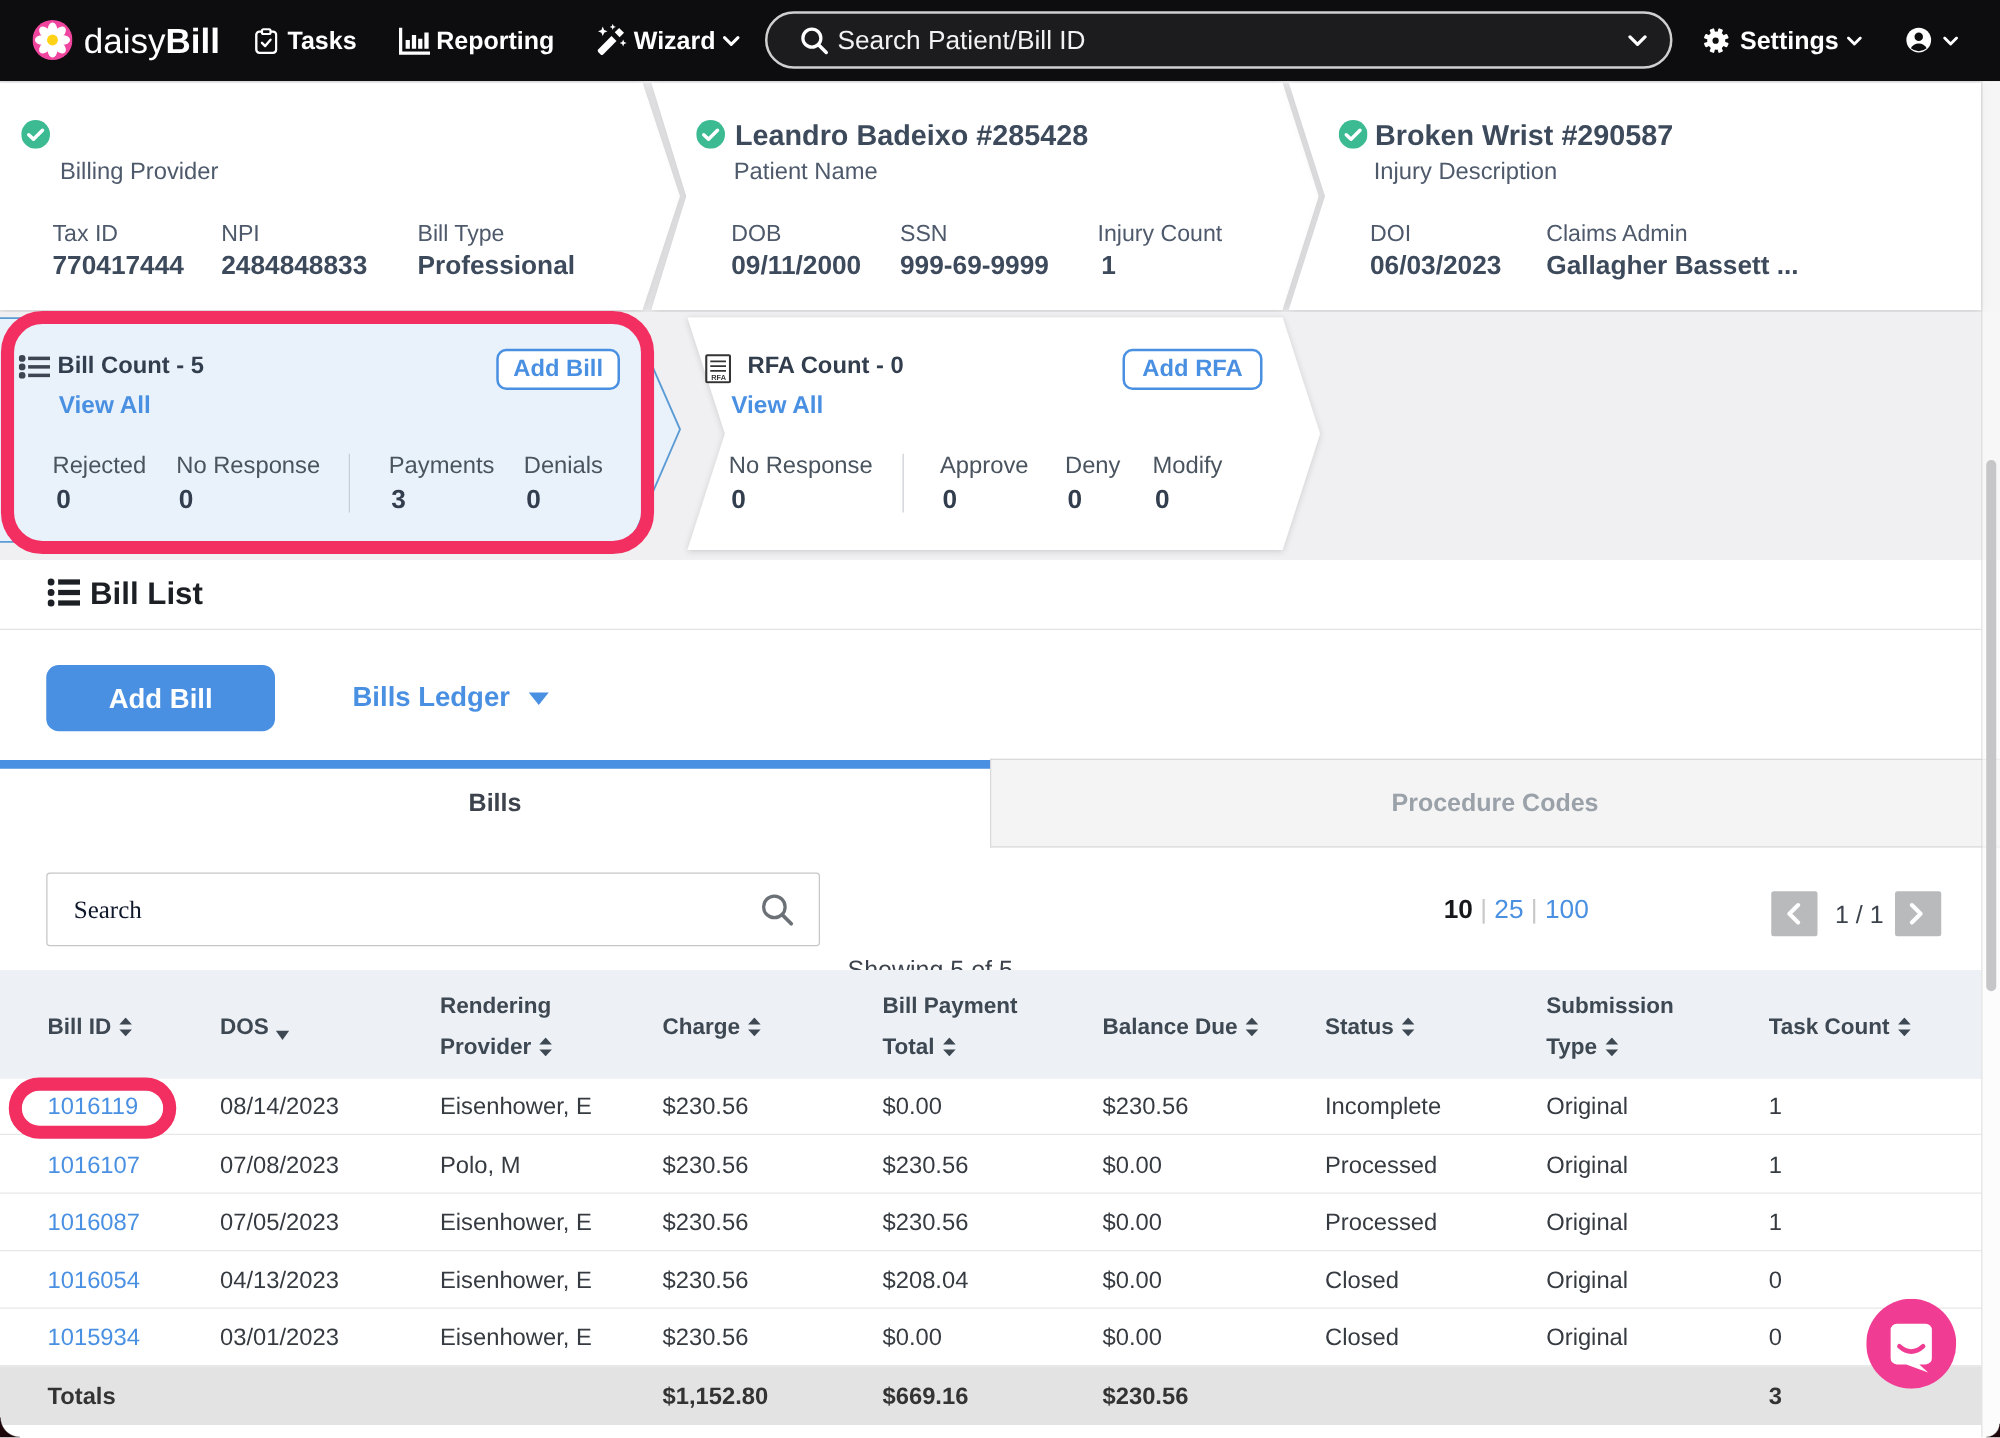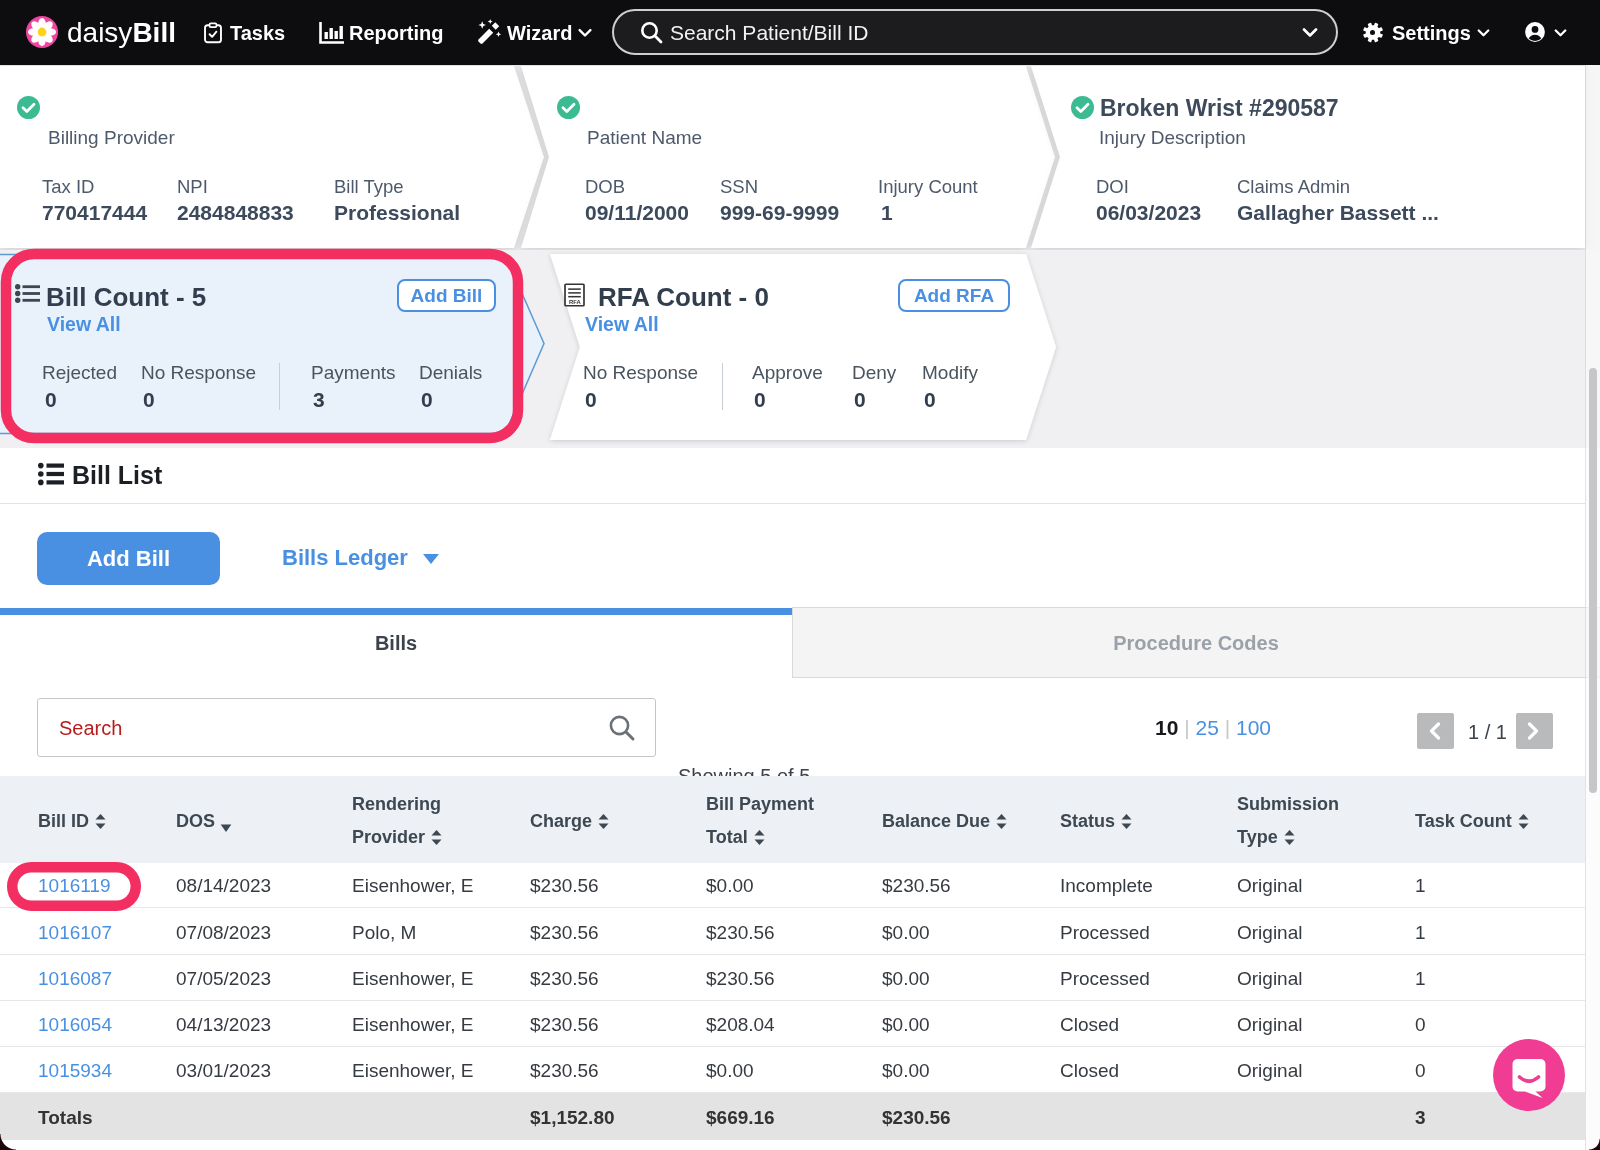--- a/index.html
+++ b/index.html
@@ -13,21 +13,21 @@
   
   #cards { position:absolute; left:0; top:65px; width:1600px; height:185px; background:#ededef; overflow:hidden; }
   .cardwrap { position:absolute; top:1px; height:182px; filter:drop-shadow(0 1px 4px rgba(0,0,0,0.15)); }
   .cardshape { position:absolute; top:0; left:0; width:100%; height:100%; background:#fff; }
   .ctitle { font-weight:bold; font-size:23px; color:#3d4a5c; }
   .csub  { font-size:19px; color:#4e5a6b; }
   .clabel { font-size:18.5px; color:#4e5a6b; }
   .cval  { font-weight:bold; font-size:21px; color:#3d4a5c; }
   
   #counts { position:absolute; left:0; top:250px; width:1600px; height:198px; background:#f0f0f2; }
-  .pnltitle { font-weight:bold; font-size:26px; color:#323e4e; }
+  .pnltitle { font-weight:bold; font-size:19px; color:#323e4e; }
   .viewall { font-weight:bold; font-size:19.5px; color:#4a90e2; }
   .slabel { font-size:19px; color:#49545f; }
   .sval { font-weight:bold; font-size:21px; color:#323e4e; }
   .addbtn { position:absolute; border:2px solid #4a90e2; border-radius:8px; background:#fff; color:#4a90e2; font-weight:bold; font-size:19px; text-align:center; }
   .vdiv { position:absolute; width:1px; background:#c9ced4; }
   
   #list { position:absolute; left:0; top:448px; width:1600px; height:702px; background:#fff; }
   
   .th { font-weight:bold; font-size:18px; color:#3d4852; }
   .td { font-size:19px; color:#363b41; }
@@ -134,20 +134,21 @@
   <div class="abs clabel" style="left:177px; top:111px;">NPI</div>
   <div class="abs clabel" style="left:334px; top:111px;">Bill Type</div>
   <div class="abs cval" style="left:42px; top:136px;">770417444</div>
   <div class="abs cval" style="left:177px; top:136px;">2484848833</div>
   <div class="abs cval" style="left:334px; top:136px;">Professional</div>
 
   <svg class="abs" style="left:557px; top:31px;" width="23" height="23" viewBox="0 0 23 23">
     <circle cx="11.5" cy="11.5" r="11.5" fill="#3cba92"></circle>
     <path d="M6 11.8 L9.8 15.4 L17 8.2" fill="none" stroke="#fff" stroke-width="2.8" stroke-linecap="round" stroke-linejoin="round"></path>
   </svg>
+  <div class="abs ctitle" style="left:588px; top:30px;">Leandro Badeixo #285428</div>
   <div class="abs csub" style="left:587px; top:62px;">Patient Name</div>
   <div class="abs clabel" style="left:585px; top:111px;">DOB</div>
   <div class="abs clabel" style="left:720px; top:111px;">SSN</div>
   <div class="abs clabel" style="left:878px; top:111px;">Injury Count</div>
   <div class="abs cval" style="left:585px; top:136px;">09/11/2000</div>
   <div class="abs cval" style="left:720px; top:136px;">999-69-9999</div>
   <div class="abs cval" style="left:881px; top:136px;">1</div>
 
   <svg class="abs" style="left:1071px; top:31px;" width="23" height="23" viewBox="0 0 23 23">
     <circle cx="11.5" cy="11.5" r="11.5" fill="#3cba92"></circle>
@@ -240,21 +241,21 @@
   <div class="abs b" style="left:37px; top:84px; width:183px; height:53px; background:#4a90e2; border-radius:10px; color:#fff; font-size:22px; text-align:center; line-height:53px;">Add Bill</div>
   <div class="abs b" style="left:282px; top:97px; font-size:22px; color:#4a90e2;">Bills Ledger</div>
   <div class="abs" style="left:423px; top:106px; width:0; height:0; border-left:8px solid transparent; border-right:8px solid transparent; border-top:10px solid #4a90e2;"></div>
 
   <div class="abs" style="left:792px; top:159px; width:808px; height:71px; background:#f4f4f5; border:1px solid #d9d9d9; border-right:none;"></div>
   <div class="abs" style="left:0; top:160px; width:792px; height:7px; background:#4a90e2;"></div>
   <div class="abs b" style="left:792px; top:184px; width:808px; text-align:center; font-size:20px; color:#9aa1a9;">Procedure Codes</div>
   <div class="abs b" style="left:0; top:184px; width:792px; text-align:center; font-size:20px; color:#3c434c;">Bills</div>
 
   <div class="abs" style="left:37px; top:250px; width:619px; height:59px; border:1px solid #c6c6c6; border-radius:3px;"></div>
-  <div class="abs" style="left:59px; top:269px; font-size:20px; color:#b91c1c;">Search</div>
+  <div class="abs" style="left:59px; top:269px; font-size:20px; color:#0f172a;font-family:Liberation Serif, serif;">Search</div>
   <svg class="abs" style="left:608px; top:266px;" width="28" height="28" viewBox="0 0 28 28">
     <circle cx="11.5" cy="11.5" r="8.6" fill="none" stroke="#6b7177" stroke-width="2.6"></circle>
     <line x1="18" y1="18" x2="25" y2="25" stroke="#6b7177" stroke-width="3" stroke-linecap="round"></line>
   </svg>
   <div class="abs" style="left:678px; top:269px; font-size:20px; color:#3c434c;margin-top:48px;">Showing 5 of 5</div>
   <div class="abs" style="left:1155px; top:268px; font-size:21px; color:#c8c8c8;"><span class="b" style="color:#16181b;">10</span> | <span style="color:#4a90e2;">25</span> | <span style="color:#4a90e2;">100</span></div>
   <div class="abs" style="left:1417px; top:265px; width:37px; height:36px; background:#b9babb; border-radius:2px;"></div>
   <svg class="abs" style="left:1428px; top:274px;" width="13" height="18" viewBox="0 0 13 18">
     <path d="M10.5 2 L3.5 9 L10.5 16" fill="none" stroke="#fff" stroke-width="3.2" stroke-linecap="round" stroke-linejoin="round"></path>
   </svg>

